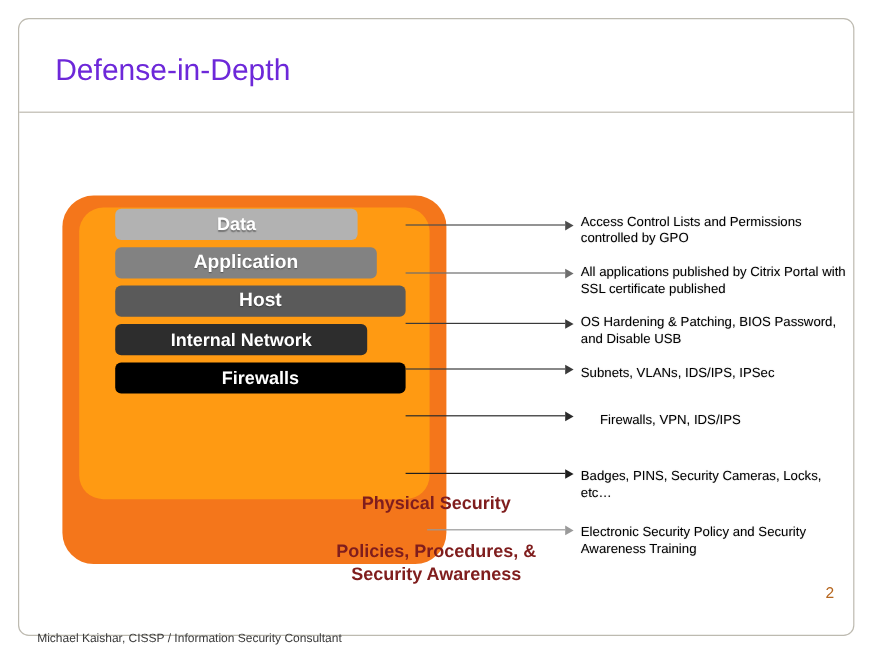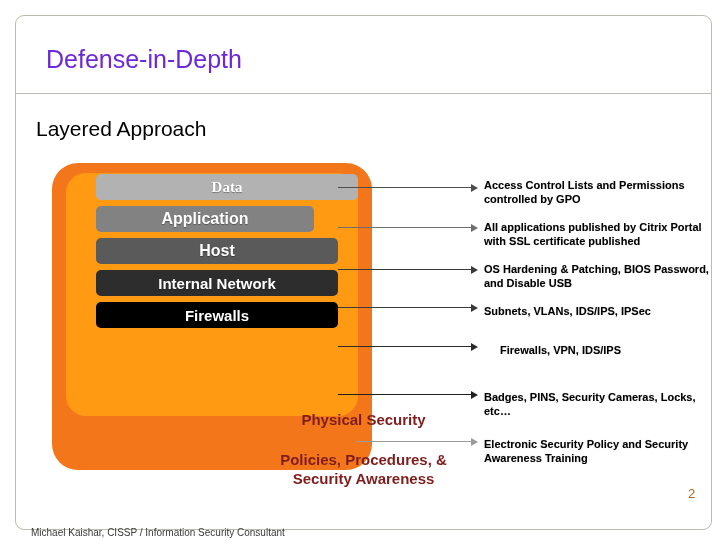--- a/index.html
+++ b/index.html
@@ -113,21 +113,21 @@
     border-top: 4px solid transparent;
     border-bottom: 4px solid transparent;
   }
 
   
   .annotation {
     position: absolute;
     left: 468px;
     width: 225px;
     font-size: 11px;
-    font-weight: bold;
+    font-weight: normal;
     color: #000000;
     line-height: 13.5px;
     text-shadow: 0 0 1px rgba(120,120,120,.45);
   }
 
   #footer {
     position: absolute;
     left: 15px;
     top: 511px;
     font-size: 10px;
@@ -141,31 +141,30 @@
     color: #b5651d;
   }
 </style>
 </head>
 <body>
 
 <div id="slide">
 
   <div id="title">Defense-in-Depth</div>
   <div id="title-rule"></div>
-  <div id="subtitle">Layered Approach</div>
 
   <div id="outer-box">
     <div id="inner-box"></div>
   </div>
 
   <div id="layers-host">
-      <div class="layer-bar" style="top: 158px; left: 80px; width: 262px; background: rgb(178, 178, 178); font-size: 15px; font-family: Liberation Serif, serif;">Data</div>
+      <div class="layer-bar" style="top: 158px; left: 80px; width: 202px; background: rgb(178, 178, 178); font-size: 15px;">Data</div>
       <div class="layer-bar" style="top: 190px; left: 80px; width: 218px; background: rgb(130, 130, 130); font-size: 16px;">Application</div>
       <div class="layer-bar" style="top: 222px; left: 80px; width: 242px; background: rgb(90, 90, 90); font-size: 16px;">Host</div>
-      <div class="layer-bar" style="top: 254px; left: 80px; width: 242px; background: rgb(45, 45, 45); font-size: 15px;">Internal Network</div>
+      <div class="layer-bar" style="top: 254px; left: 80px; width: 210px; background: rgb(45, 45, 45); font-size: 15px;">Internal Network</div>
       <div class="layer-bar" style="top: 286px; left: 80px; width: 242px; background: rgb(0, 0, 0); font-size: 15px;">Firewalls</div>
     </div>
   <div id="orange-host">
       <div class="orange-label" style="top: 365px;">Physical Security</div>
       <div class="orange-label" style="top: 405px;">Policies, Procedures, &amp;<br>Security Awareness</div>
     </div>
   <div id="connector-host">
       <div class="connector" style="left: 322px; top: 171px; width: 133px; background: rgb(77, 77, 77);"></div>
       <div class="arrow-head" style="left: 455px; top: 167.5px; border-left: 7px solid rgb(77, 77, 77);"></div>
       <div class="connector" style="left: 322px; top: 211px; width: 133px; background: rgb(110, 110, 110);"></div>

